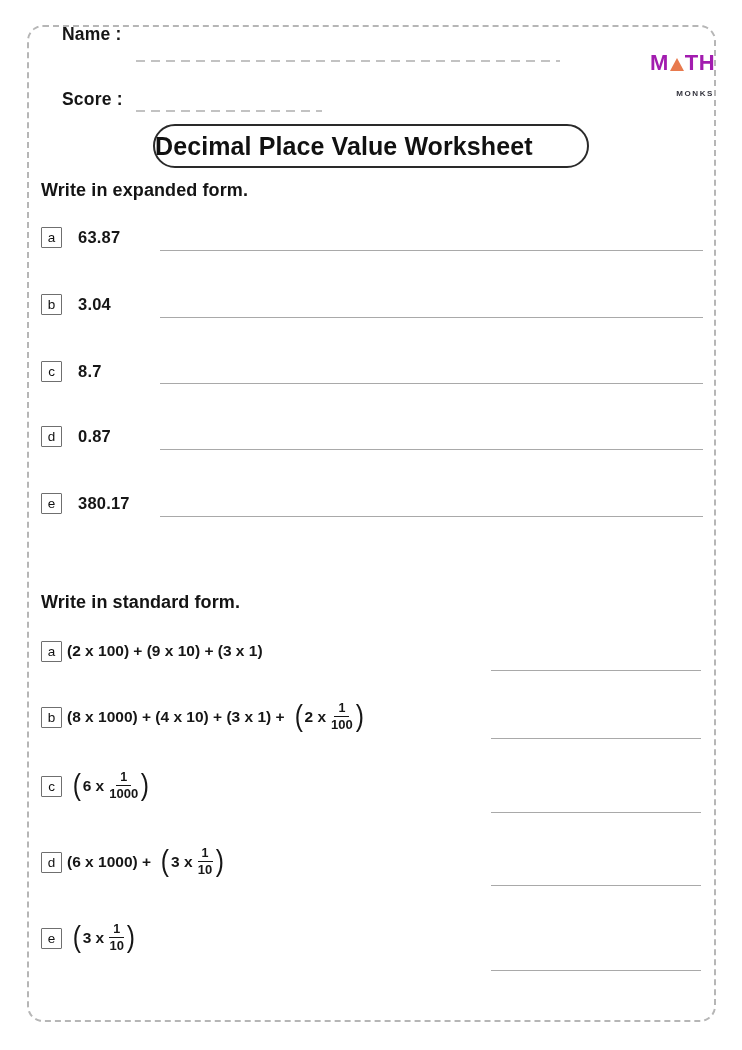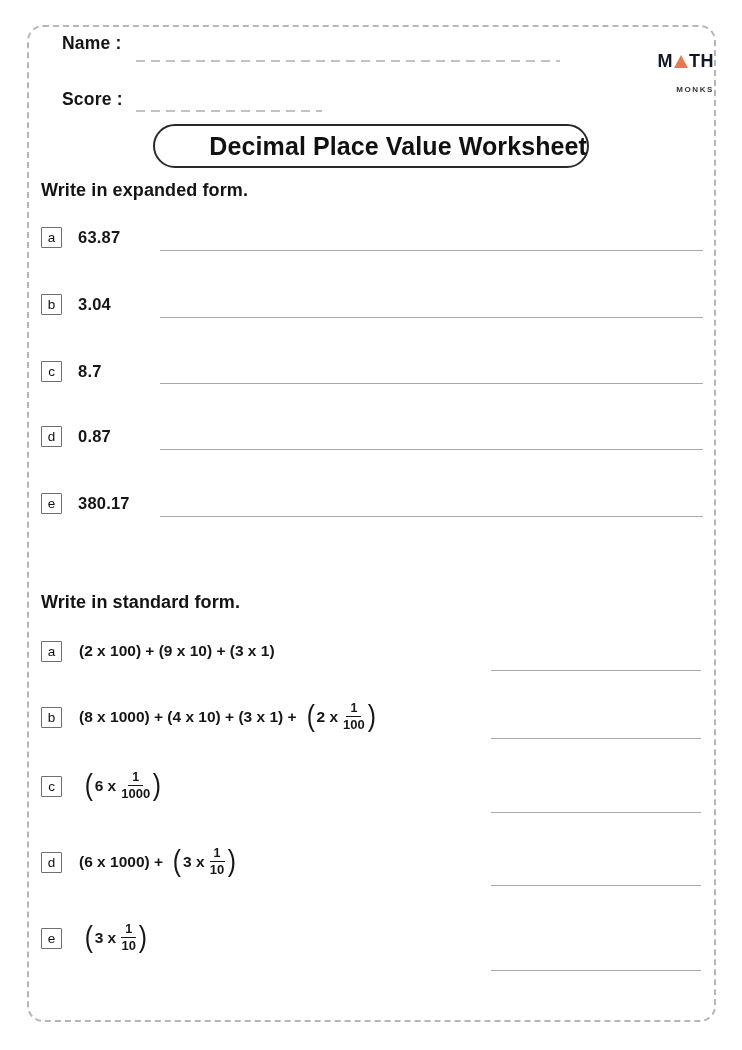--- a/index.html
+++ b/index.html
@@ -21,69 +21,69 @@
 
   
   .field-label { font-size: 17.5px; font-weight: bold; letter-spacing: 0.2px; color: #161616; }
   .dashline {
     height: 2px;
     background: repeating-linear-gradient(90deg, #c2c2c2 0 9px, transparent 9px 15px);
   }
 
   
   .logo { text-align: right; line-height: 1; }
-  .logo-math { font-size: 18px; font-weight: bold; letter-spacing: 0.5px; color: #0f172a; white-space: nowrap; }
+  .logo-math { font-size: 22px; font-weight: bold; letter-spacing: 0.5px; color: #a21caf; white-space: nowrap; }
   .logo-tri {
     display: inline-block; width: 0; height: 0;
     border-left: 7px solid transparent;
     border-right: 7px solid transparent;
     border-bottom: 13px solid #e87a4e;
     margin: 0 1px -1px 1px;
   }
   .logo-monks { font-size: 8px; font-weight: bold; letter-spacing: 1.6px; color: #33333d; margin-top: 16px; }
 
   
   .title-pill {
     left: 153px; top: 124px; width: 436px; height: 44px;
     border: 2px solid #2a2a2a; border-radius: 22px;
-    display: flex; align-items: center; justify-content: flex-end;
+    display: flex; align-items: center; justify-content: flex-start;
     font-size: 25px; font-weight: bold; letter-spacing: 0.1px; color: #111;
     background: #fff;
   }
 
   .section-heading { font-size: 18px; font-weight: bold; color: #141414; letter-spacing: 0.1px; }
 
   
   .row { display: flex; align-items: center; left: 41px; }
   .letter-box {
     width: 21px; height: 21px; flex: 0 0 21px;
     border: 1.4px solid #6f6f6f; border-radius: 1px;
     display: flex; align-items: center; justify-content: center;
     font-size: 13.5px; color: #111; background: #fff;
   }
   .num-value { margin-left: 16px; font-size: 16.5px; font-weight: bold; color: #161616; letter-spacing: 0.2px; text-align: right; }
-  .expr { margin-left: 17px; font-size: 15.5px; font-weight: bold; color: #161616; white-space: nowrap; display: flex; align-items: center; }
+  .expr { margin-left: 5px; font-size: 15.5px; font-weight: bold; color: #161616; white-space: nowrap; display: flex; align-items: center; }
   .expr-text { white-space: pre; }
 
   .blank-line { border-top: 1.4px solid #a9a9a9; height: 0; }
 
   
   .frac-group { display: inline-flex; align-items: center; margin-left: 5px; }
   .big-paren { font-size: 29px; font-weight: normal; line-height: 0.9; transform: scaleX(0.85); color: #161616; position: relative; top: -1px; }
   .frac-pre { margin: 0 3px 0 1px; }
   .fraction { display: inline-flex; flex-direction: column; align-items: center; margin: 0 2px; line-height: 1.05; }
   .fraction .fnum { font-size: 12.5px; padding: 0 4px 1px 4px; border-bottom: 1.4px solid #161616; }
   .fraction .fden { font-size: 13px; padding-top: 1px; }
 </style>
 </head>
 <body>
 
 <div class="frame"></div>
 
-<div class="abs field-label" style="left:62px; top:33px;">Name :</div>
+<div class="abs field-label" style="left:62px; top:24px;">Name :</div>
 <div class="abs dashline" style="left:136px; top:60px; width:424px;"></div>
 
 <div class="abs field-label" style="left:62px; top:89px;">Score :</div>
 <div class="abs dashline" style="left:136px; top:110px; width:186px;"></div>
 
 <div class="abs logo" style="left:650px; top:52px; width:64px;">
   <div class="logo-math"><span>M</span><span class="logo-tri" style="border-bottom-color: rgb(232, 122, 78);"></span><span>TH</span></div>
   <div class="logo-monks">MONKS</div>
 </div>
 

